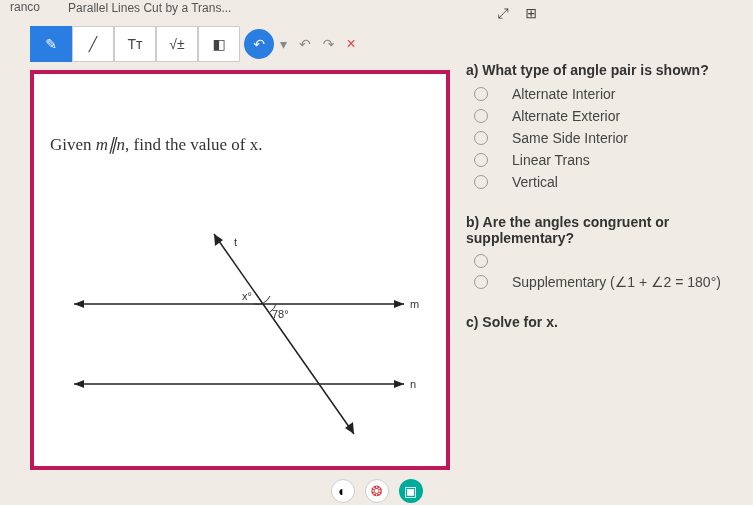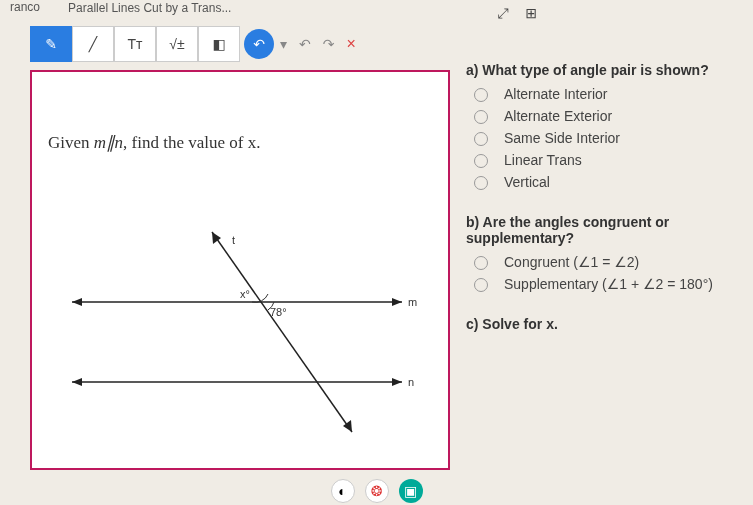--- a/index.html
+++ b/index.html
@@ -10,27 +10,27 @@
 .top-ctrl { position: absolute; top: 4px; right: 210px; }
 .top-ctrl span { margin: 0 6px; font-size: 14px; color: #444; }
 .main { display: flex; padding: 6px 4px 0 30px; gap: 10px; }
 .left-panel { width: 420px; }
 .toolbar { display: flex; align-items: center; gap: 0; margin-bottom: 8px; }
 .tool-btn { width: 42px; height: 36px; border: 1px solid #ccc; background: #fff; display: flex; align-items: center; justify-content: center; font-size: 14px; color: #444; }
 .tool-btn.active { background: #2a7de1; border-color: #2a7de1; color: #fff; }
 .tool-btn.blue-round { background: #2a7de1; border-radius: 50%; width: 30px; height: 30px; border: none; color: #fff; margin-left: 4px; }
 .tool-icon { font-size: 14px; color: #888; margin: 0 6px; }
 .tool-x { color: #d44; font-size: 16px; margin-left: 6px; }
-.canvas { border: 2px solid #be185d; background: #fff; height: 400px; position: relative; padding: 10px; }
+.canvas { border: 4px solid #be185d; background: #fff; height: 400px; position: relative; padding: 10px; }
 .given { font-family: Georgia, serif; font-size: 17px; color: #333; margin: 50px 0 0 6px; }
 .given .it { font-style: italic; }
 .diagram { position: absolute; top: 150px; left: 20px; width: 380px; height: 220px; }
 .right-panel { width: 280px; padding: 8px 0 0 6px; font-size: 14px; color: #333; margin-top: 28px; }
 .q { font-weight: bold; font-size: 14px; margin-bottom: 8px; }
-.opt { display: flex; align-items: flex-end; gap: 16px; margin: 6px 0 6px 8px; font-size: 14px; color: #444; }
+.opt { display: flex; align-items: center; gap: 24px; margin: 6px 0 6px 8px; font-size: 14px; color: #444; }
 .radio { width: 14px; height: 14px; border: 1.5px solid #999; border-radius: 50%; flex-shrink: 0; }
 .section-b { margin-top: 24px; }
 .section-c { margin-top: 24px; }
 .dock { position: absolute; bottom: 2px; left: 50%; transform: translateX(-50%); display: flex; gap: 10px; }
 .dock-icon { width: 24px; height: 24px; border-radius: 50%; display: flex; align-items: center; justify-content: center; font-size: 14px; }
 .dock-chrome { background: #fff; border:1px solid #ccc;}
 .dock-red { background: #fff; border:1px solid #ccc; color:#d33;}
 .dock-teal { background: #0a9; color:#fff;}
 line { stroke: #222; stroke-width: 1.5; }
 polygon { fill: #222; }
@@ -109,21 +109,20 @@
         <div class="opt">
           <div class="radio"></div>
           <span>Vertical</span>
         </div>
       </div>
 
     <div class="section-b">
       <div class="q">b) Are the angles congruent or supplementary?</div>
       <div class="opt">
           <div class="radio"></div>
-          <span>Congruent (∠1 = ∠2)</span>
         </div>
       <div class="opt">
           <div class="radio"></div>
           <span>Supplementary (∠1 + ∠2 = 180°)</span>
         </div>
     </div>
 
     <div class="section-c">
       <div class="q">c) Solve for x.</div>
     </div>

